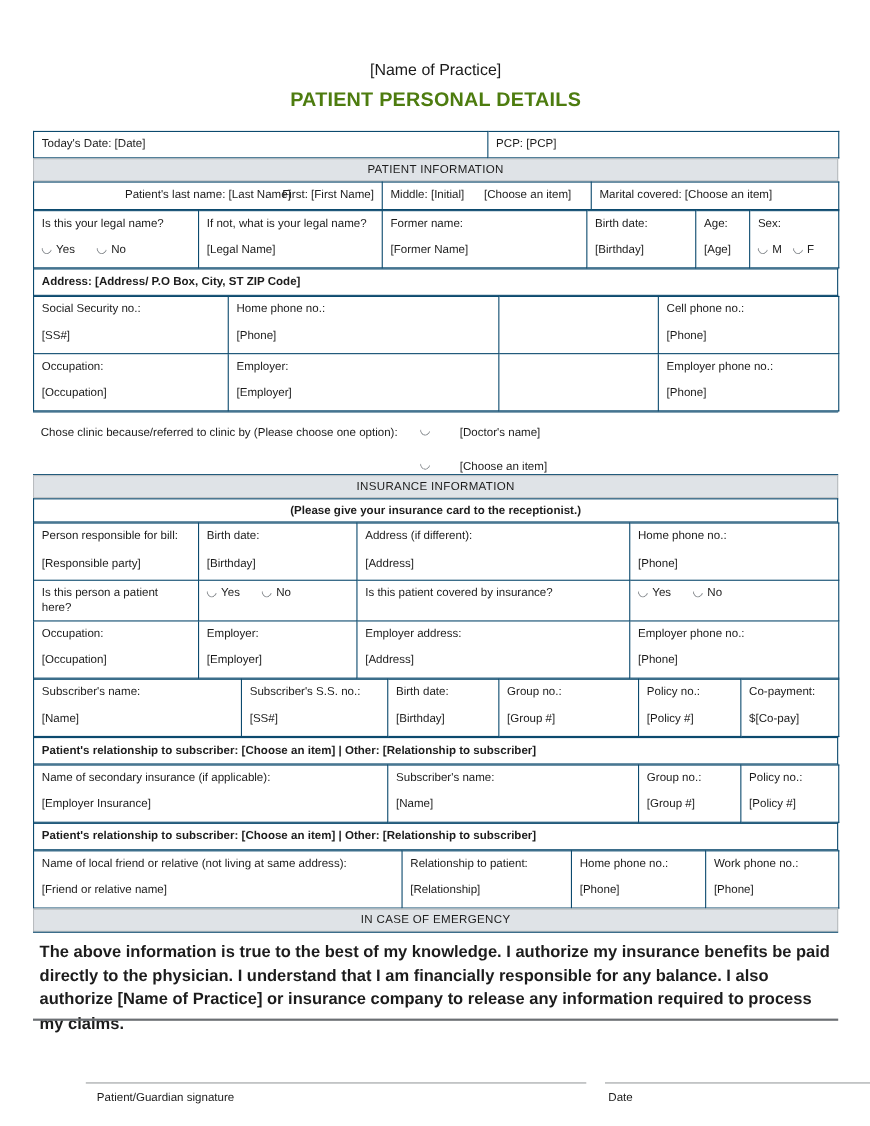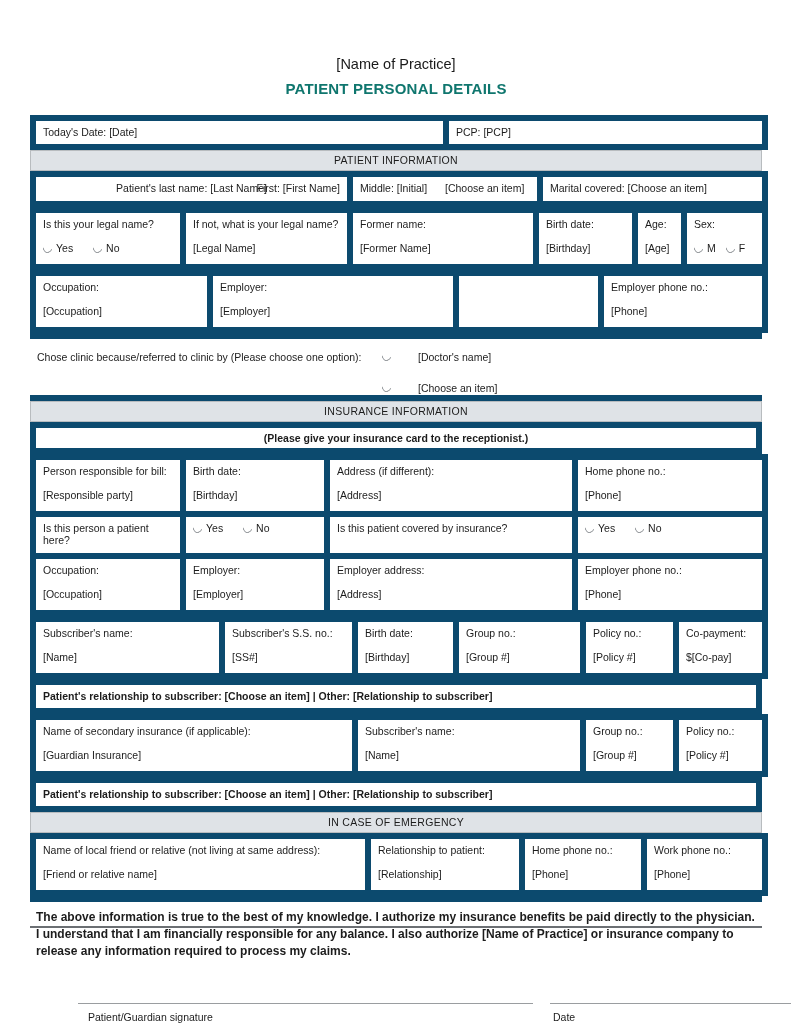--- a/index.html
+++ b/index.html
@@ -35,37 +35,37 @@
     text-align: center;
     padding-top: 55px;
   }
   .practice-name {
     font-size: 14.5px;
     line-height: 1.25;
     color: #1a1a1a;
     font-weight: 400;
   }
   .form-title {
-    font-size: 15px;
+    font-size: 18px;
     font-weight: bold;
     letter-spacing: .2px;
     margin-top: 7px;
-    color: #0f766e;
+    color: #4d7c0f;
   }
 
   
   .tbl {
     width: 732px;
     border-collapse: collapse;
     table-layout: fixed;
     font-size: 10.5px;
     color: #1c1c1c;
   }
   .tbl td {
-    border: 6px solid #0c4a6e;
+    border: 1px solid #0c4a6e;
     padding: 5px 7px 6px 7px;
     vertical-align: top;
     line-height: 1.15;
     font-size: 10.5px;
   }
 
   .cell-lbl { display: block; }
   .cell-val { display: block; margin-top: 12px; }
 
   
@@ -137,21 +137,21 @@
   }
   .ref-opt1 { position: absolute; left: 352px; top: 11px; }
   .ref-opt2 { position: absolute; left: 352px; top: 42px; }
   .ref-opt .radio { margin-right: 0; }
   .ref-txt1 { position: absolute; left: 388px; top: 12px; font-size: 10.5px; }
   .ref-txt2 { position: absolute; left: 388px; top: 43px; font-size: 10.5px; }
 
   
   .attest td {
     font-weight: bold;
-    font-size: 12px;
+    font-size: 15px;
     line-height: 1.45;
     padding: 7px 7px 8px 6px;
     border-left: none;
     border-right: none;
     border-bottom: none;
   }
 
   
   .sig-wrap {
     position: relative;
@@ -284,29 +284,53 @@
             <span class="cell-lbl">Sex:</span>
             <span class="cell-val">
               <span class="opt" style="margin-right:7px;"><span class="radio"></span><span class="opt-lbl">M</span></span>
               <span class="opt" style="margin-right:0;"><span class="radio"></span><span class="opt-lbl">F</span></span>
             </span>
           </td>
         </tr>
       </tbody>
     </table>
 
+    <table class="tbl fw">
+      <tbody>
+          <tr>
+        <td>
+          <span>Address: [Address/ P.O Box, City, ST  ZIP Code]</span>
+        </td>
+      </tr>
+        </tbody>
+    </table>
 
     <table class="tbl">
       <colgroup>
         <col style="width:177px">
           <col style="width:246px">
         <col style="width:145px">
           <col style="width:164px">
       </colgroup>
       <tbody>
+        <tr>
+          <td class="h2">
+            <span class="cell-lbl">Social Security no.:</span>
+            <span class="cell-val">[SS#]</span>
+          </td>
+          <td class="h2">
+            <span class="cell-lbl">Home phone no.:</span>
+            <span class="cell-val">[Phone]</span>
+          </td>
+          <td class="h2 empty-mid"></td>
+          <td class="h2">
+            <span class="cell-lbl">Cell phone no.:</span>
+            <span class="cell-val">[Phone]</span>
+          </td>
+        </tr>
         <tr>
           <td class="h2">
             <span class="cell-lbl">Occupation:</span>
             <span class="cell-val">[Occupation]</span>
           </td>
           <td class="h2">
             <span class="cell-lbl">Employer:</span>
             <span class="cell-val">[Employer]</span>
           </td>
           <td class="h2 empty-mid"></td>
@@ -468,21 +492,21 @@
       <colgroup>
         <col style="width:322px">
           <col style="width:228px">
         <col style="width:93px">
           <col style="width:89px">
       </colgroup>
       <tbody>
         <tr>
           <td class="h2">
             <span class="cell-lbl">Name of secondary insurance (if applicable):</span>
-            <span class="cell-val">[Guardian Insurance]</span>
+            <span class="cell-val">[Employer Insurance]</span>
           </td>
           <td class="h2">
             <span class="cell-lbl">Subscriber's name:</span>
             <span class="cell-val">[Name]</span>
           </td>
           <td class="h2">
             <span class="cell-lbl">Group no.:</span>
             <span class="cell-val">[Group #]</span>
           </td>
           <td class="h2">
@@ -492,28 +516,20 @@
         </tr>
       </tbody>
     </table>
 
     <table class="tbl fw">
       <tbody>
           <tr>
         <td>
           <span>Patient's relationship to subscriber: [Choose an item] | Other: [Relationship to subscriber]</span>
         </td>
-      </tr>
-        </tbody>
-    </table>
-
-    <table class="tbl banner">
-      <tbody>
-          <tr>
-        <td>IN CASE OF EMERGENCY</td>
       </tr>
         </tbody>
     </table>
 
     <table class="tbl">
       <colgroup>
         <col style="width:335px">
           <col style="width:154px">
         <col style="width:122px">
           <col style="width:121px">
@@ -531,20 +547,28 @@
           <td class="h2">
             <span class="cell-lbl">Home phone no.:</span>
             <span class="cell-val">[Phone]</span>
           </td>
           <td class="h2">
             <span class="cell-lbl">Work phone no.:</span>
             <span class="cell-val">[Phone]</span>
           </td>
         </tr>
       </tbody>
+    </table>
+
+    <table class="tbl banner">
+      <tbody>
+          <tr>
+        <td>IN CASE OF EMERGENCY</td>
+      </tr>
+        </tbody>
     </table>
 
     <table class="tbl attest">
       <tbody>
           <tr>
         <td>
           <span>The above information is true to the best of my knowledge. I authorize my insurance benefits be paid directly to the physician. I understand that I am financially responsible for any balance. I also authorize [Name of Practice] or insurance company to release any information required to process my claims.</span>
         </td>
       </tr>
         </tbody>

